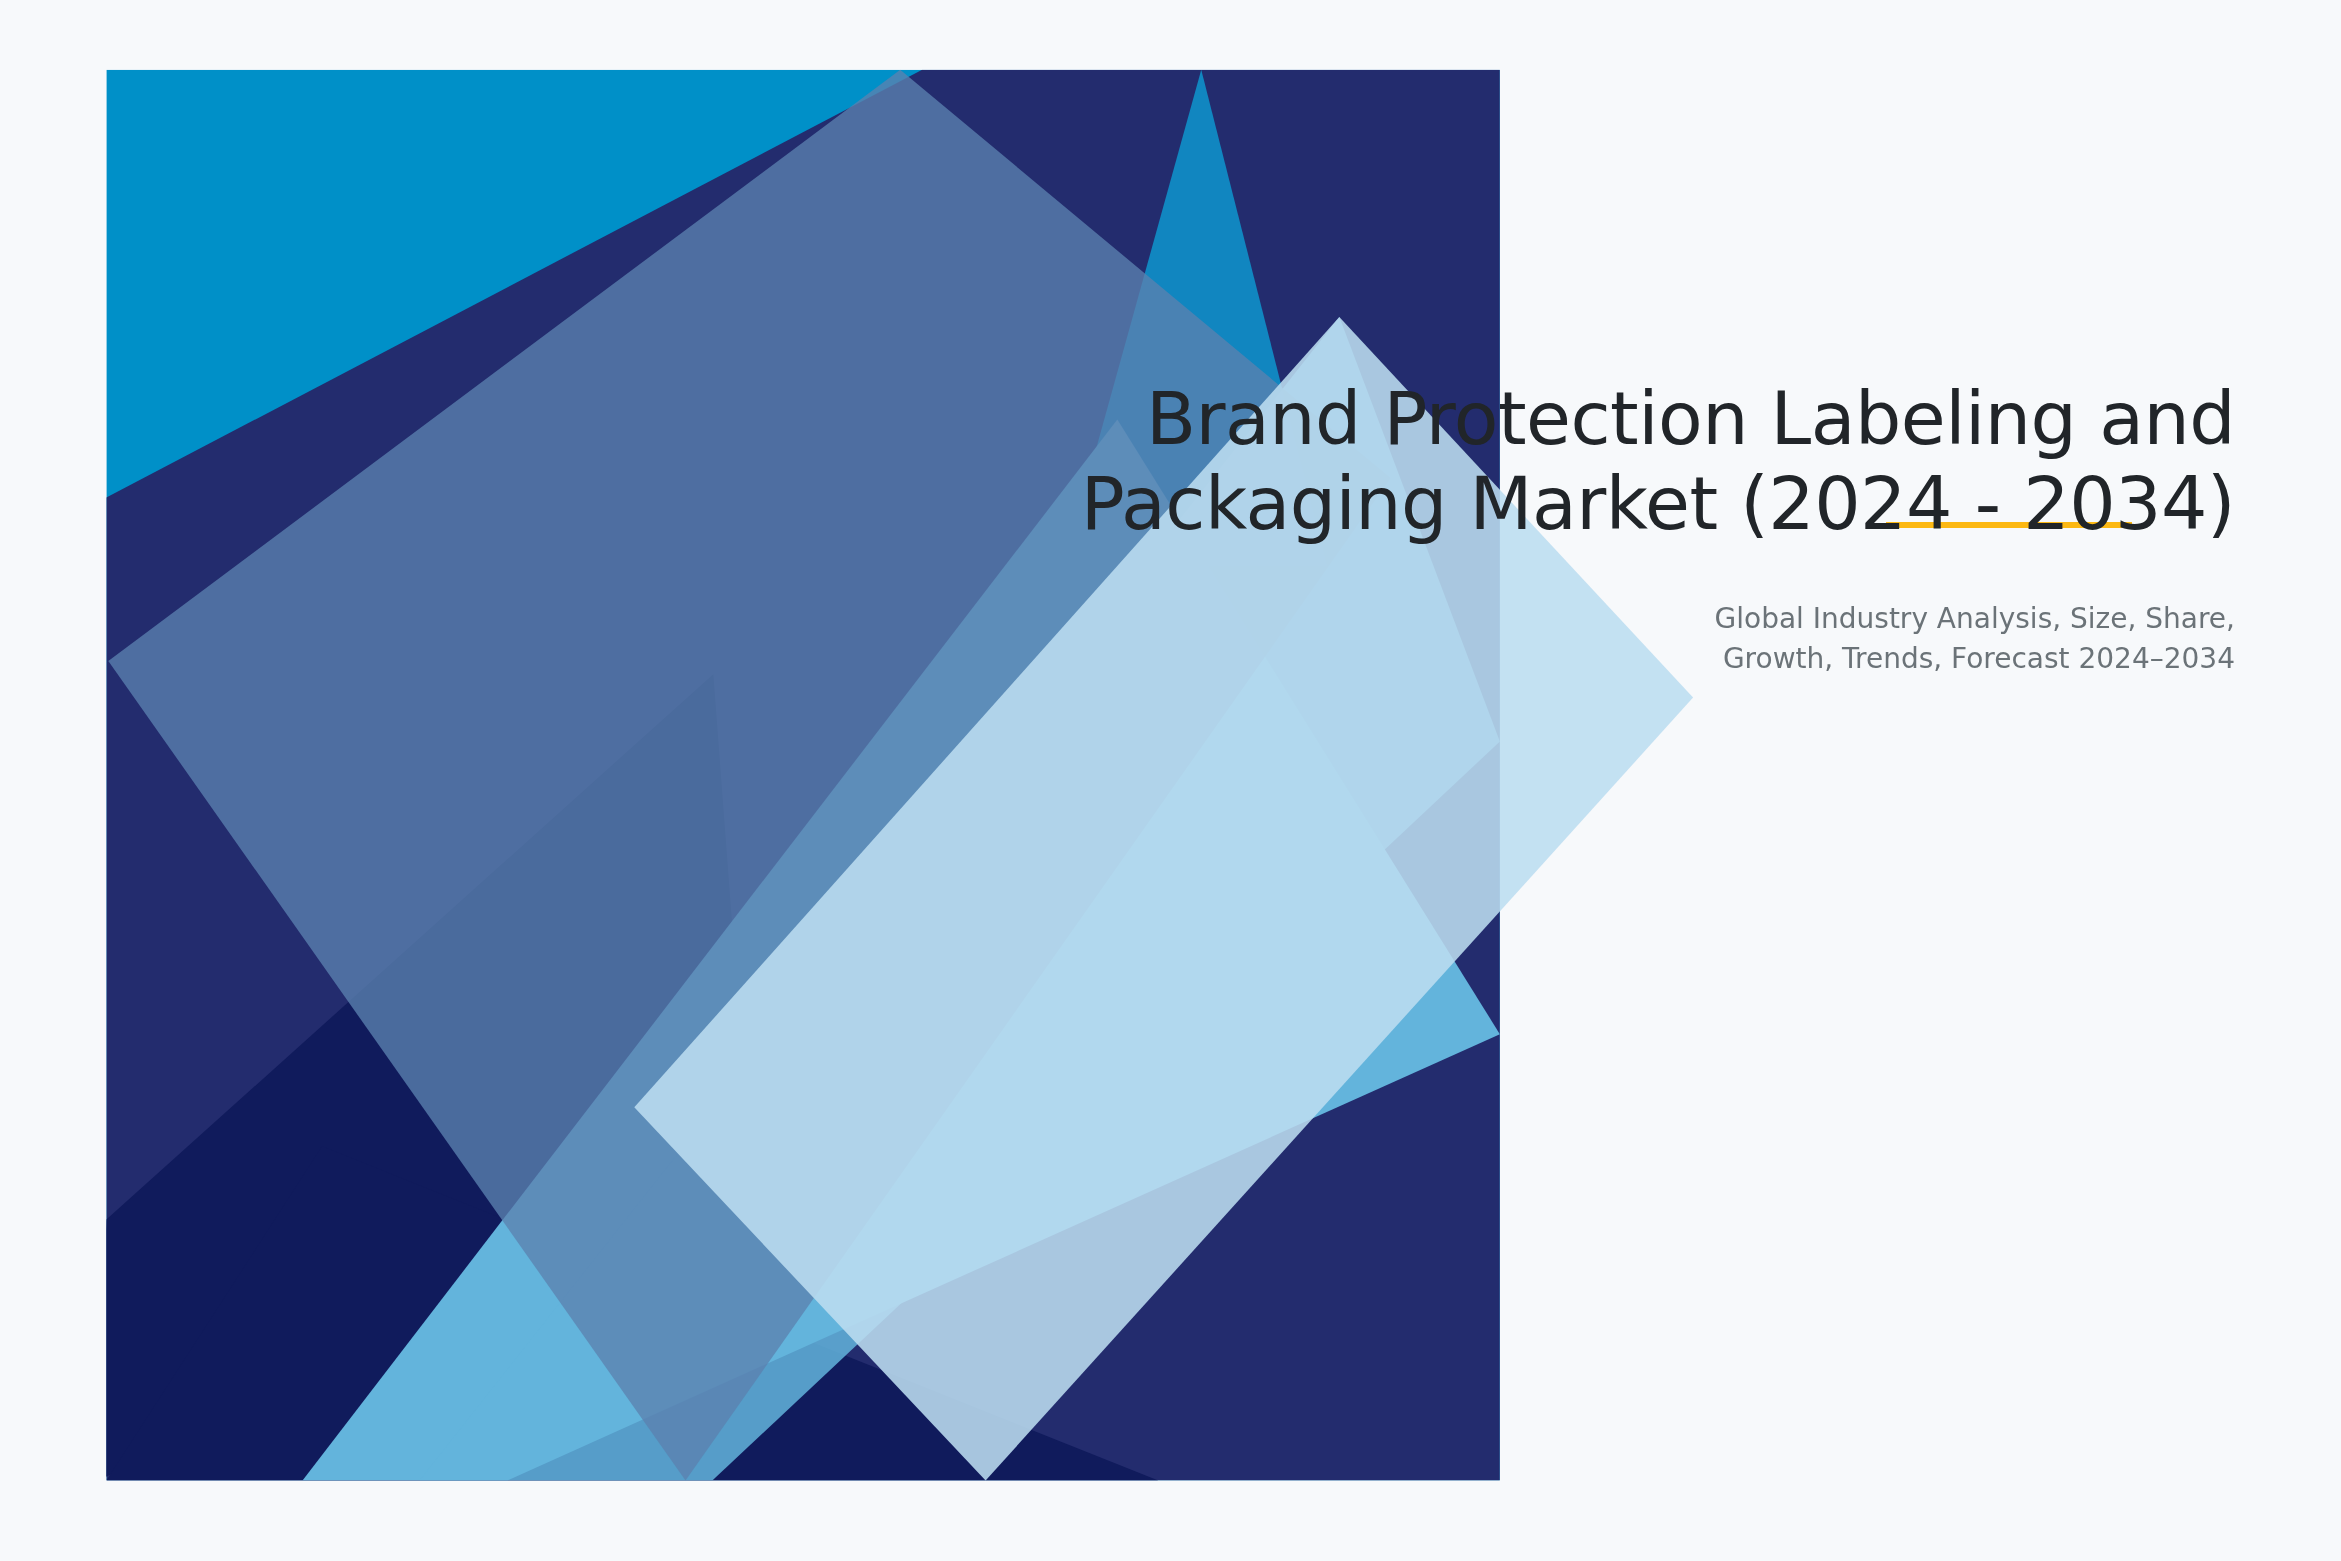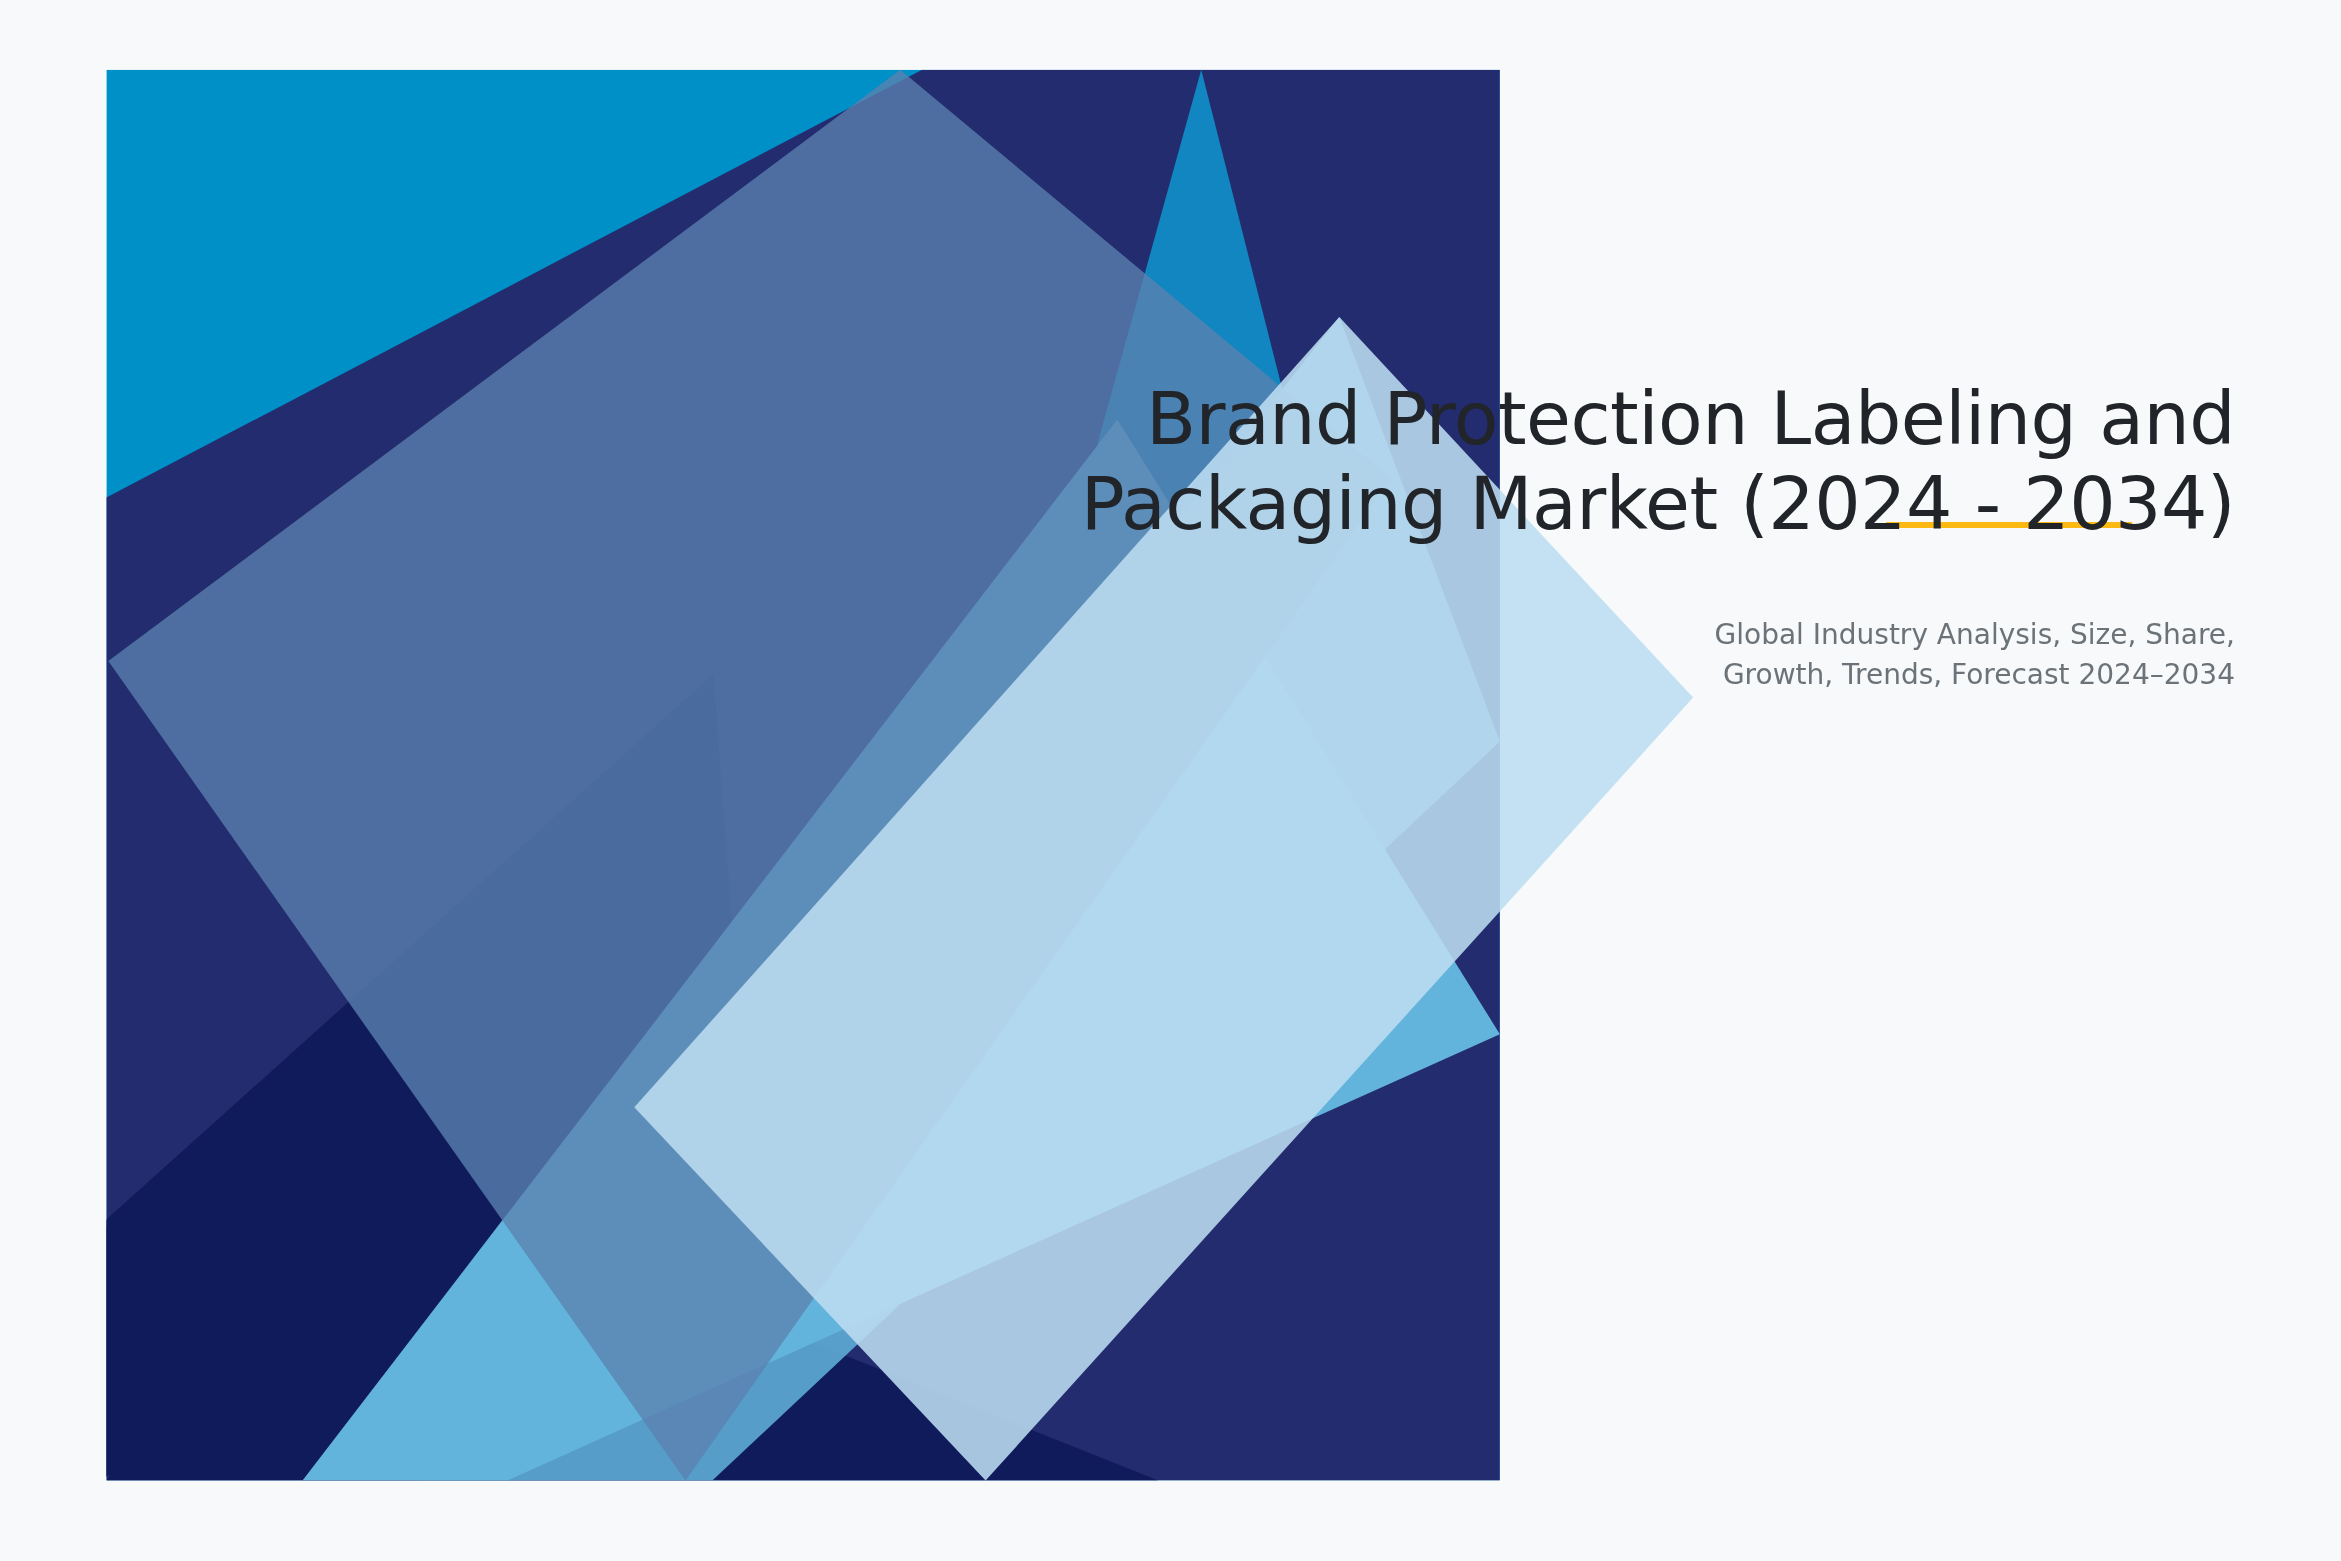--- a/index.html
+++ b/index.html
@@ -52,21 +52,21 @@
   #title-underline {
     position: absolute;
     right: 103px;
     bottom: 18.5px;
     width: 246px;
     height: 6.3px;
     background: #fcb813;
     z-index: 2;
   }
   #page-subtitle {
-    margin: 68px 0 0 0;
+    margin: 52px 0 0 0;
     font-family: "DejaVu Sans", sans-serif;
     font-weight: 400;
     font-size: 28px;
     line-height: 1.44;
     color: #6b7378;
     text-align: right;
     white-space: pre-line;
   }
 </style>
 </head>

